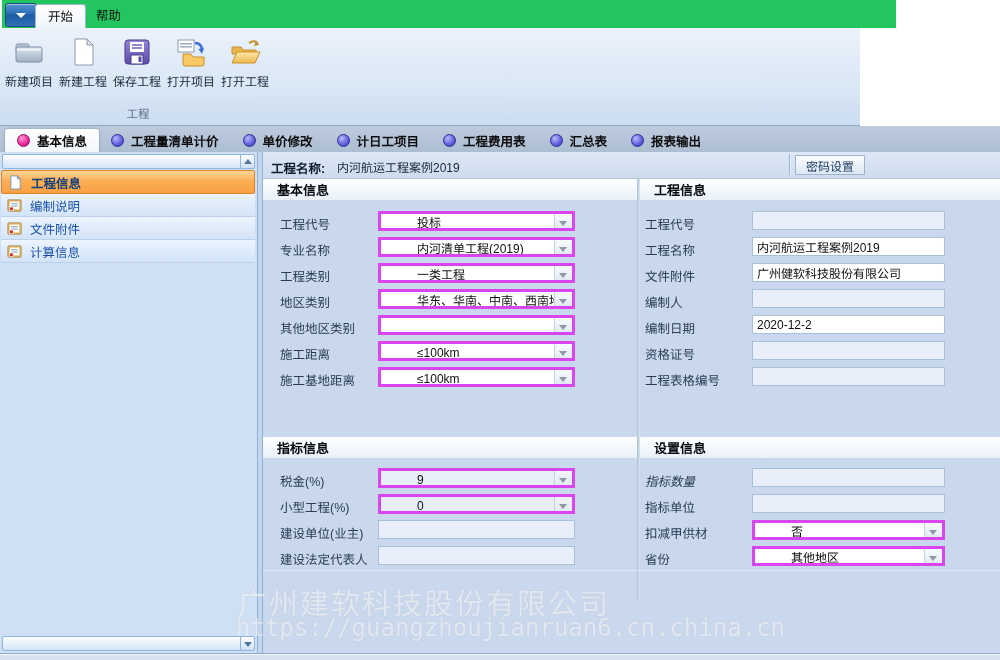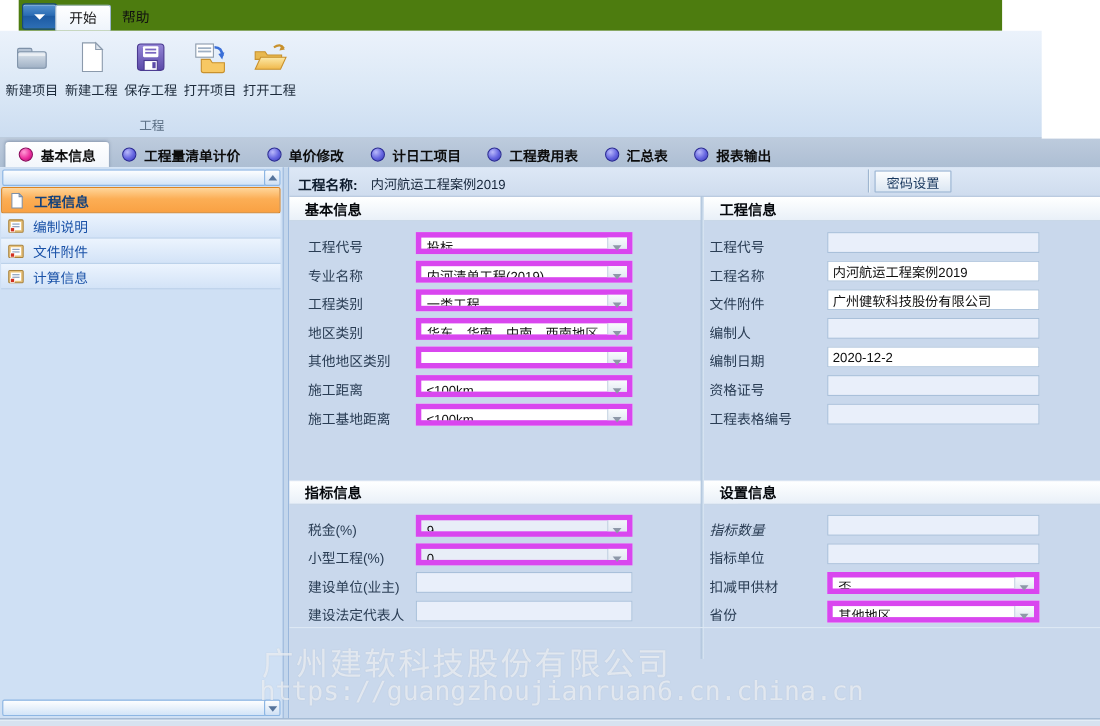--- a/index.html
+++ b/index.html
@@ -1,28 +1,28 @@
 <!DOCTYPE html>
 <html lang="zh-CN"><head>
 <meta charset="utf-8">
 <style>
   html,body{margin:0;padding:0;}
   body{width:1000px;height:660px;overflow:hidden;position:relative;background:#fff;
        font-family:"Liberation Sans","DejaVu Sans",sans-serif;-webkit-font-smoothing:antialiased;}
   
-  .tabrow{position:absolute;left:17px;top:0;width:894px;height:28px;background:#4d7c0f;}
+  .tabrow{position:absolute;left:2px;top:0;width:894px;height:28px;background:#22c55e;}
   .appbtn{position:absolute;left:3px;top:3px;width:30px;height:22px;border-radius:3px;cursor:pointer;
           background:linear-gradient(#5793cf,#2a6cb4 45%,#1d5ba3 50%,#2e6fb6);
           border:1px solid #17497e;box-shadow:inset 0 1px 0 rgba(255,255,255,.45);}
   .appbtn i{position:absolute;left:10px;top:9px;width:0;height:0;border:5px solid transparent;border-top:5px solid #fff;border-bottom:none;}
   .apptab{position:absolute;top:4px;height:24px;line-height:24px;padding:0 12px;font-size:12.5px;color:#111;cursor:pointer;box-sizing:border-box;}
   .apptab.start{left:33px;background:linear-gradient(#fff,#eef4fb);border:1px solid #9eb6ce;border-bottom:none;border-radius:3px 3px 0 0;}
   .apptab.help{left:82px;}
   
-  .ribbon{position:absolute;left:0;top:28px;width:947px;height:97px;
+  .ribbon{position:absolute;left:0;top:28px;width:860px;height:97px;
           background:linear-gradient(#ebf2fb,#dbe8f6 55%,#ccddf1);border-bottom:1px solid #93a9c3;}
   .rgroup{position:absolute;left:2px;top:0;width:272px;height:96px;}
   .rbtn{position:absolute;top:8px;width:52px;text-align:center;cursor:pointer;}
   .rbtn .ricon{display:block;width:32px;height:32px;margin:0 auto;}
   .rbtn .ricon svg{width:32px;height:32px;display:block;}
   .rlabel{display:block;margin-top:4px;font-size:12px;color:#1c2a3a;white-space:nowrap;}
   .rgroup-label{position:absolute;left:0;right:0;bottom:3px;text-align:center;font-size:11.5px;color:#5d7186;margin-top:44px;}
   
   .pagetabs{position:absolute;left:0;top:126px;width:1000px;height:26px;box-sizing:border-box;
             background:linear-gradient(#bdcbdd,#adbed3);display:flex;align-items:flex-end;padding-left:5px;}
@@ -62,21 +62,21 @@
            font-size:12px;color:#17365d;font-family:inherit;}
   .sec{position:absolute;height:22px;line-height:22px;padding-left:14px;box-sizing:border-box;font-size:13px;font-weight:700;color:#06090d;
        background:linear-gradient(#feffff,#e9f0f8);border-top:1px solid #fff;border-bottom:1px solid #c9d8e8;}
   #sec-basic{left:0;top:27px;width:374px;}
   #sec-project{left:377px;top:27px;width:360px;}
   #sec-indicator{left:0;top:285px;width:408px;}
   #sec-settings{left:377px;top:285px;width:360px;}
   .col-div{position:absolute;left:374px;top:27px;width:3px;height:420px;background:linear-gradient(90deg,#a9bfd8,#dde9f5);}
   .hline{position:absolute;left:0;top:418px;width:737px;height:1px;background:#dde8f4;}
   .f-label{position:absolute;font-size:12.5px;color:#2a3d54;white-space:nowrap;}
-  .f-select{position:absolute;height:20px;background:#fff;border:5px solid #d946ef;box-sizing:border-box;display:flex;cursor:default;}
+  .f-select{position:absolute;height:20px;background:#fff;border:3px solid #d946ef;box-sizing:border-box;display:flex;cursor:default;padding-left:31px;}
   .f-select .sv{flex:1;font-size:12px;line-height:18px;padding-left:5px;color:#0f0f0f;white-space:nowrap;overflow:hidden;}
   .f-select .sa{width:17px;flex:none;border-left:1px solid #c3d2e2;background:linear-gradient(#f8fbfd,#e2eaf2);position:relative;cursor:pointer;}
   .f-select .sa i{position:absolute;left:4px;top:7px;width:0;height:0;border:4px solid transparent;border-top:5px solid #8e98a8;border-bottom:none;}
   .f-select.muted{background:#e8eef7;}
   .f-select.muted .sa{background:linear-gradient(#f2f5fa,#e3eaf2);}
   .f-input{position:absolute;height:19px;background:#fff;border:1px solid #a9c0da;box-sizing:border-box;
            font-size:12px;color:#0f0f0f;padding:0 4px;font-family:inherit;outline:none;}
   .f-input.blank{background:#e9effa;}
   
   .wm{position:absolute;color:rgba(255,255,255,.62);pointer-events:none;z-index:30;white-space:nowrap;text-shadow:0 0 1px rgba(140,155,175,.4);}

